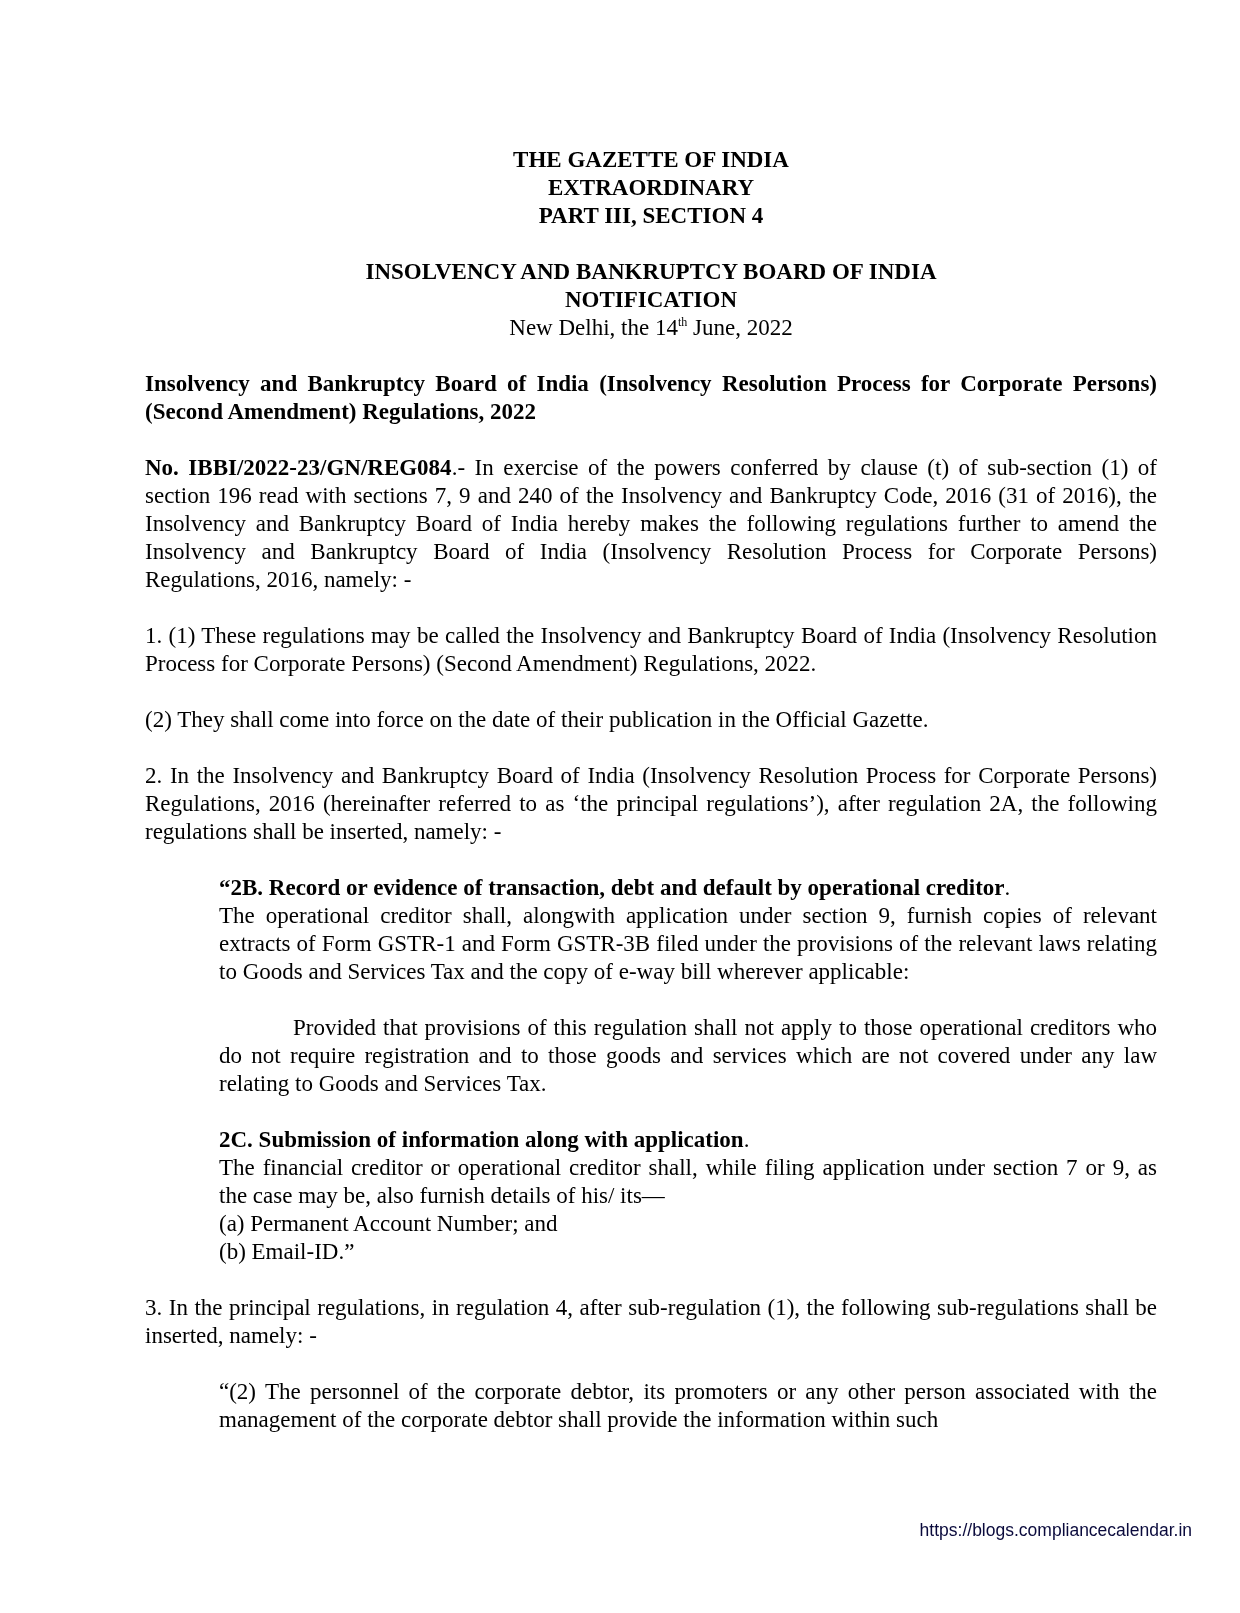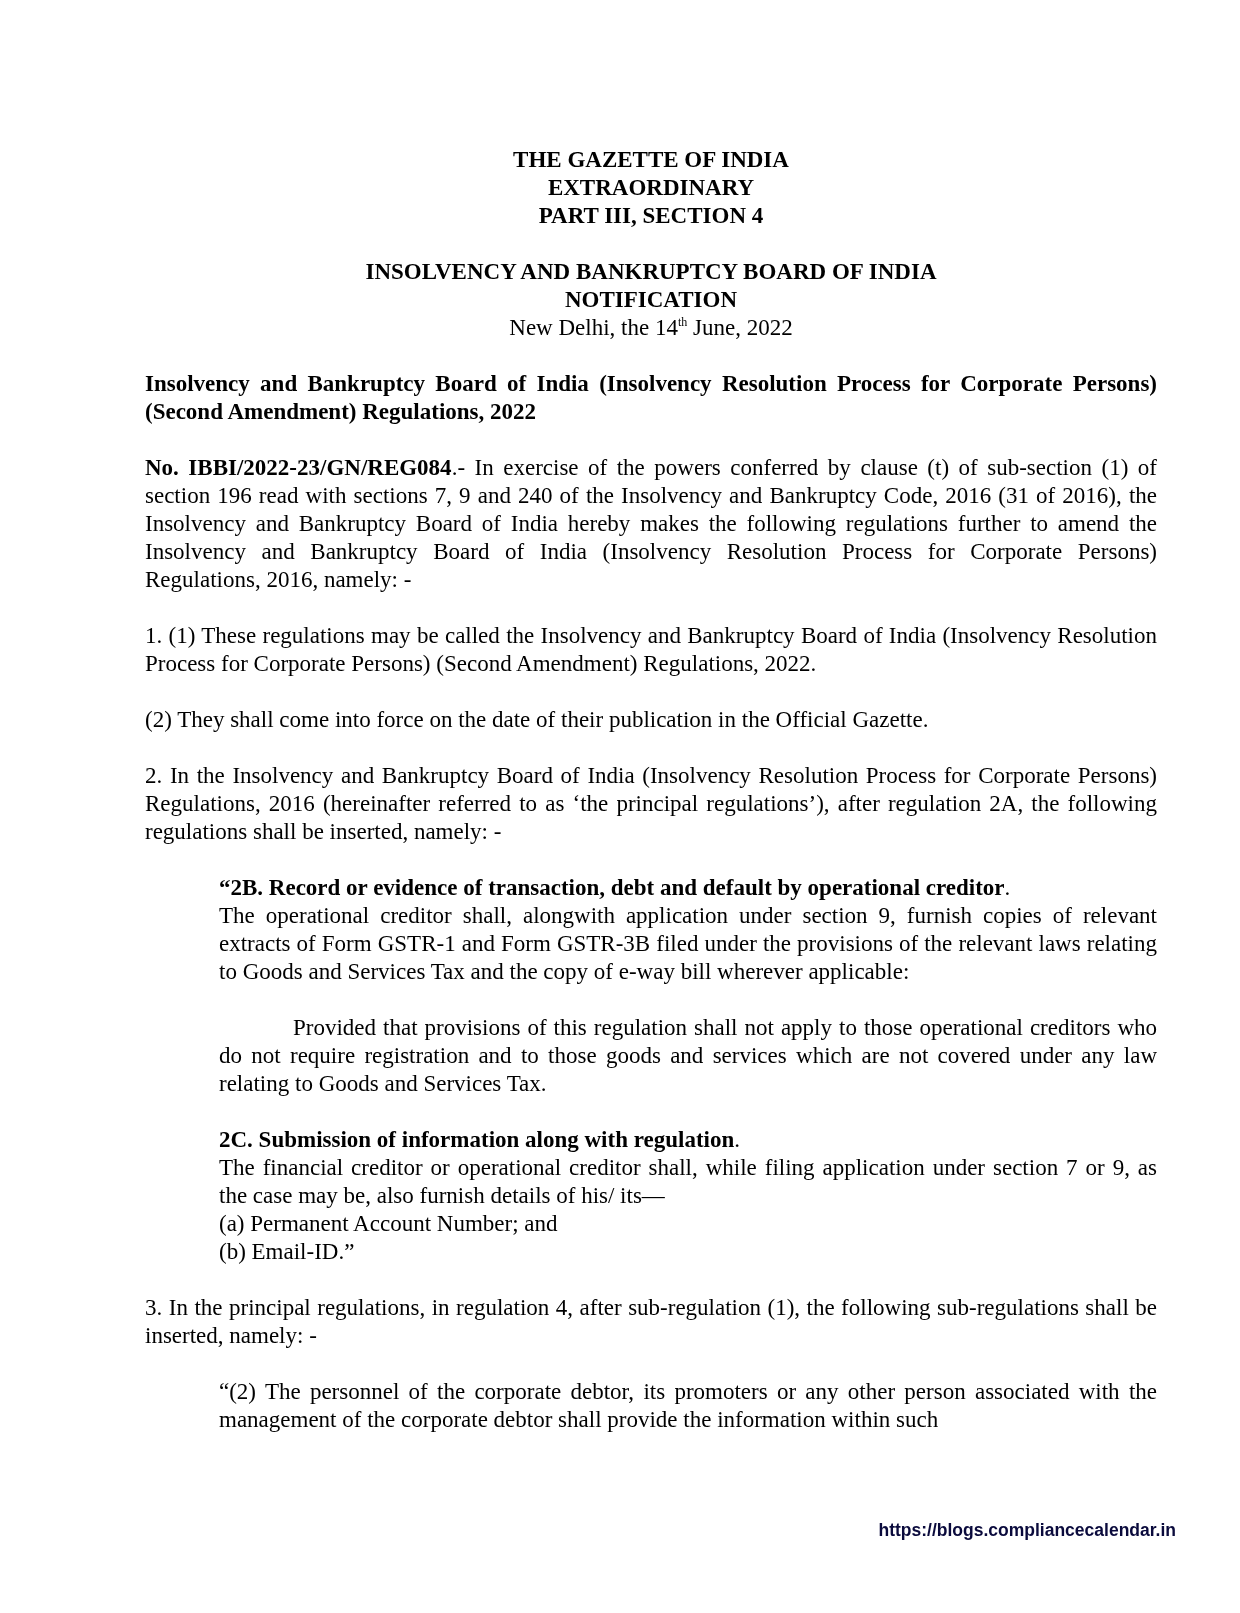--- a/index.html
+++ b/index.html
@@ -19,24 +19,24 @@
   .center-bold { text-align: center; font-weight: bold; }
   .center { text-align: center; }
   .block { margin-bottom: 28px; }
   .para { text-align: justify; }
   .bold { font-weight: bold; }
   .indent { margin-left: 74px; margin-top: 17px; }
   .first-line-indent { text-indent: 74px; }
   sup { font-size: 12px; line-height: 0; vertical-align: super; margin-top: 32px; }
   .footer-link {
     position: absolute;
-    right: 64px;
+    right: 48px;
     bottom: 6px;
     font-family: "Liberation Sans", sans-serif;
-    font-weight: bold;
+    font-weight: normal;
     font-size: 17.5px;
     line-height: 20px;
     color: #0a0a3c;
     text-decoration: none;
   }
 </style>
 </head>
 <body>
 
 <div class="page">
@@ -64,21 +64,21 @@
   <div class="block para">2. In the Insolvency and Bankruptcy Board of India (Insolvency Resolution Process for Corporate Persons) Regulations, 2016 (hereinafter referred to as ‘the principal regulations’), after regulation 2A, the following regulations shall be inserted, namely: -</div>
 
   <div class="block indent">
     <div><span class="bold">“2B. Record or evidence of transaction, debt and default by operational creditor</span><span>.</span></div>
     <div class="para">The operational creditor shall, alongwith application under section 9, furnish copies of relevant extracts of Form GSTR-1 and Form GSTR-3B filed under the provisions of the relevant laws relating to Goods and Services Tax and the copy of e-way bill wherever applicable:</div>
   </div>
 
   <div class="block para indent first-line-indent">Provided that provisions of this regulation shall not apply to those operational creditors who do not require registration and to those goods and services which are not covered under any law relating to Goods and Services Tax.</div>
 
   <div class="block indent">
-    <div><span class="bold">2C. Submission of information along with regulation</span><span>.</span></div>
+    <div><span class="bold">2C. Submission of information along with application</span><span>.</span></div>
     <div class="para">The financial creditor or operational creditor shall, while filing application under section 7 or 9, as the case may be, also furnish details of his/ its—</div>
     <div>(a) Permanent Account Number; and</div>
     <div>(b) Email-ID.”</div>
   </div>
 
   <div class="block para">3. In the principal regulations, in regulation 4, after sub-regulation (1), the following sub-regulations shall be inserted, namely: -</div>
 
   <div class="block para indent">“(2) The personnel of the corporate debtor, its promoters or any other person associated with the management of the corporate debtor shall provide the information within such</div>
 
   <a class="footer-link" href="#" style="color: rgb(10, 10, 60);">https://blogs.compliancecalendar.in</a>

